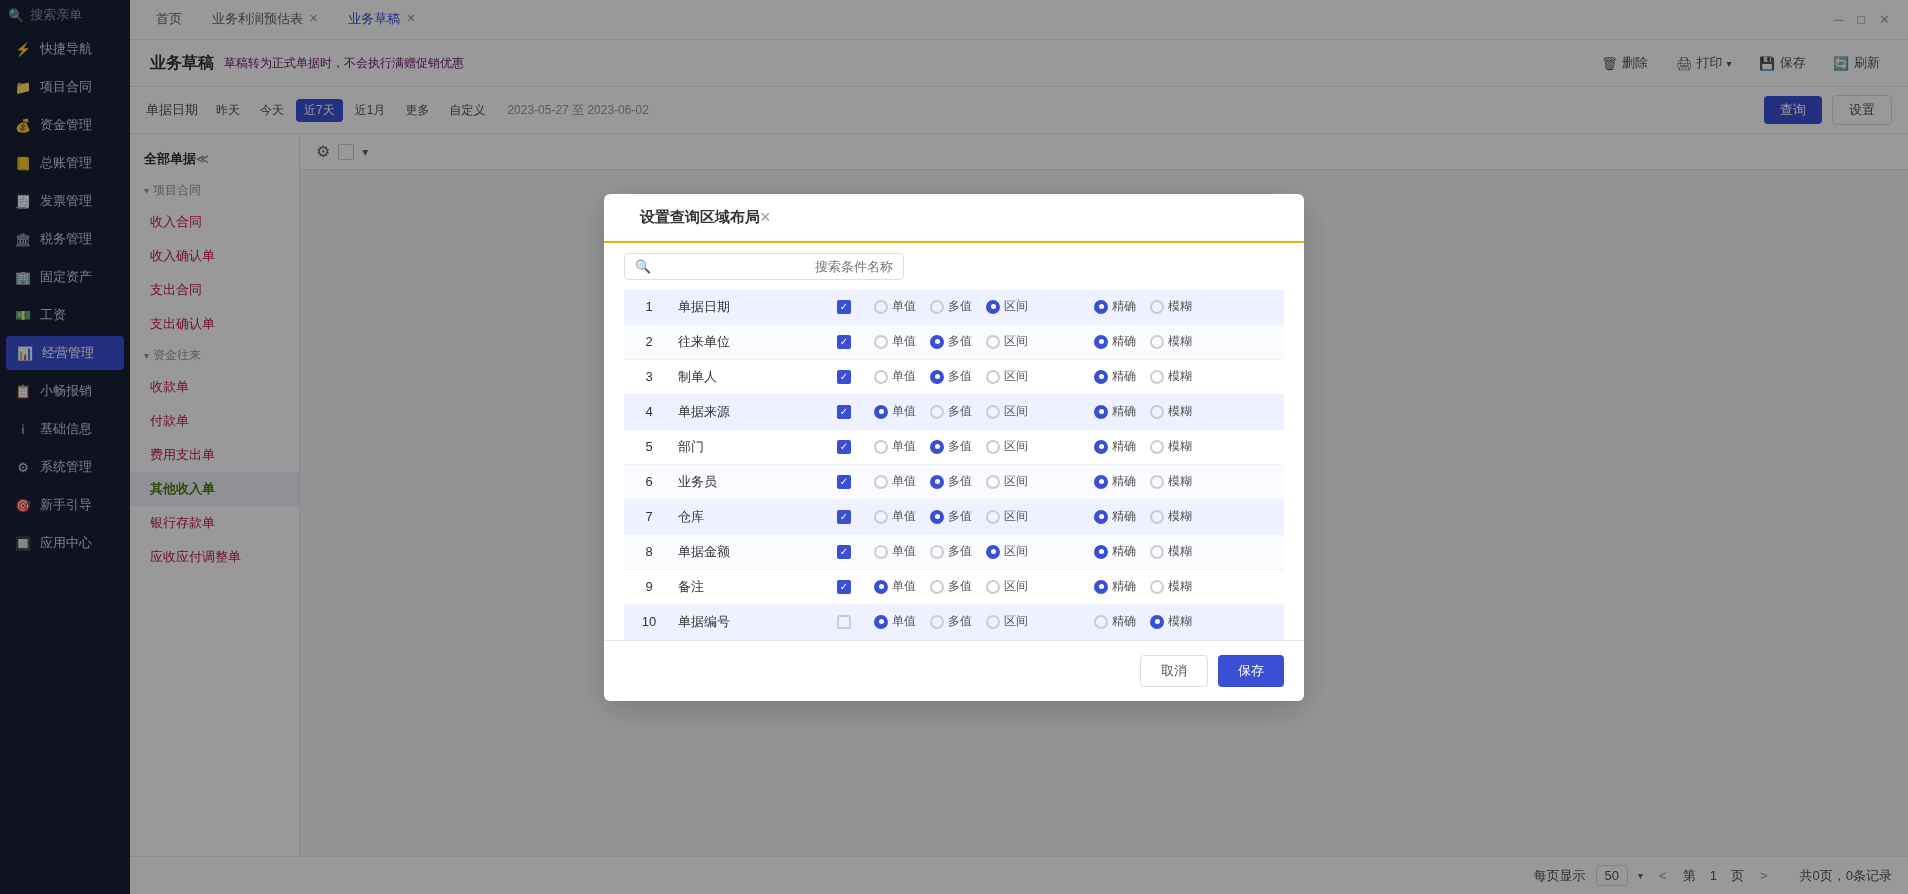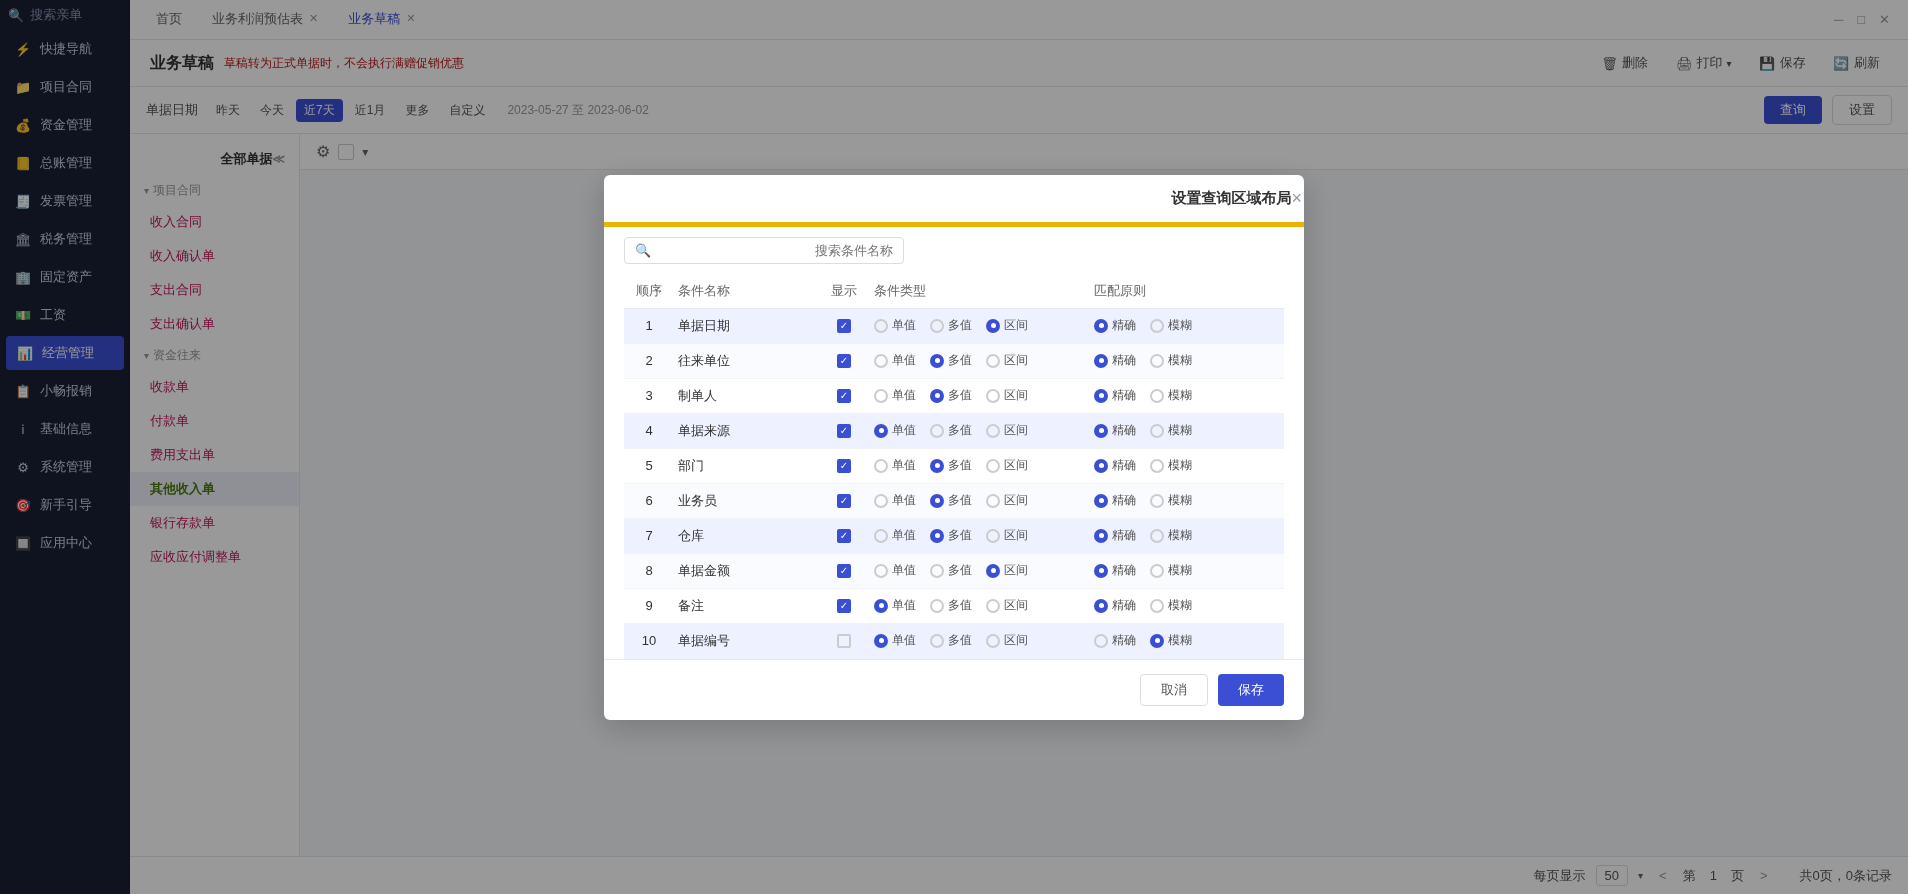--- a/index.html
+++ b/index.html
@@ -21,53 +21,53 @@
     
     .top-tabs { background: #fff; border-bottom: 1px solid #e4e7ed; display: flex; align-items: center; padding: 0 12px; height: 40px; gap: 2px; }
     .tab { padding: 0 14px; height: 48px; display: flex; align-items: center; cursor: pointer; font-size: 13px; color: #666; border-bottom: 2px solid transparent; gap: 6px; }
     .tab.active { color: #3b4fd4; border-bottom-color: #3b4fd4; }
     .tab-close { font-size: 11px; color: #999; cursor: pointer; }
 
     
     .page-header { background: #fff; padding: 10px 20px; border-bottom: 1px solid #e4e7ed; display: flex; align-items: center; justify-content: space-between; }
     .page-title-area { display: flex; align-items: center; gap: 10px; }
     .page-title { font-size: 16px; font-weight: bold; color: #333; }
-    .page-subtitle { font-size: 12px; color: #b91c1c; }
+    .page-subtitle { font-size: 12px; color: #701a75; }
     .page-actions { display: flex; align-items: center; gap: 12px; }
     .action-btn { display: flex; align-items: center; gap: 4px; font-size: 13px; color: #555; cursor: pointer; padding: 4px 8px; border-radius: 4px; }
 
     
     .toolbar { background: #fff; padding: 8px 16px; border-bottom: 1px solid #e4e7ed; display: flex; align-items: center; gap: 10px; }
     .date-btn { font-size: 12px; color: #555; cursor: pointer; padding: 3px 8px; border-radius: 4px; border: none; background: none; }
     .date-btn.active { background: #3b4fd4; color: #fff; }
     .search-btn { background: #3b4fd4; color: #fff; border: none; border-radius: 4px; padding: 5px 16px; cursor: pointer; font-size: 13px; }
     .set-btn { background: #fff; color: #555; border: 1px solid #ddd; border-radius: 4px; padding: 5px 16px; cursor: pointer; font-size: 13px; }
 
     
     .content-area { display: flex; flex: 1; overflow: hidden; }
     .left-nav { width: 170px; background: #fff; border-right: 1px solid #e4e7ed; padding: 8px 0; overflow-y: auto; flex-shrink: 0; }
-    .left-nav-header { display: flex; align-items: center; justify-content: flex-end; padding: 8px 14px; font-size: 13px; font-weight: bold; color: #333; }
+    .left-nav-header { display: flex; align-items: center; justify-content: flex-start; padding: 8px 14px; font-size: 13px; font-weight: bold; color: #333; }
     .left-nav-item { padding: 8px 20px; font-size: 13px; color: #be185d; cursor: pointer; }
     .left-nav-item.active { background: #eef0fb; color: #4d7c0f; font-weight: bold; }
     .left-nav-group { padding: 6px 14px; font-size: 12px; color: #999; display: flex; align-items: center; gap: 4px; cursor: pointer; }
 
     
     .table-area { flex: 1; background: #f5f7fa; overflow: hidden; display: flex; flex-direction: column; }
     .table-toolbar { background: #fff; padding: 8px 16px; border-bottom: 1px solid #e4e7ed; display: flex; align-items: center; gap: 8px; }
     .empty-hint { flex: 1; display: flex; align-items: center; justify-content: center; color: #999; font-size: 14px; }
 
     
     .bottom-bar { background: #fff; border-top: 1px solid #e4e7ed; padding: 8px 16px; display: flex; align-items: center; justify-content: flex-end; gap: 10px; font-size: 13px; color: #555; }
 
     
     .overlay { position: fixed; top: 0; left: 0; width: 100%; height: 100%; background: rgba(0,0,0,0.4); z-index: 100; display: flex; align-items: center; justify-content: center; }
 
     
     .modal { background: #fff; border-radius: 6px; width: 700px; max-height: 620px; display: flex; flex-direction: column; box-shadow: 0 8px 32px rgba(0,0,0,0.2); }
-    .modal-header { display: flex; align-items: center; justify-content: flex-end; padding: 14px 2px; border-bottom: 5px solid #eab308; }
+    .modal-header { display: flex; align-items: center; justify-content: flex-start; padding: 14px 36px; border-bottom: 2px solid #eab308; }
     .modal-title { font-size: 15px; font-weight: bold; color: #333; }
     .modal-close { font-size: 18px; color: #999; cursor: pointer; line-height: 1; }
     .modal-body { flex: 1; overflow: hidden; display: flex; flex-direction: column; padding: 0; }
 
     
     .modal-tabs { display: flex; padding: 0 20px; border-bottom: 1px solid #e4e7ed; gap: 0; }
     .modal-tab { padding: 12px 16px; font-size: 13px; color: #666; cursor: pointer; border-bottom: 2px solid transparent; }
     .modal-tab.active { color: #3b4fd4; border-bottom-color: #3b4fd4; font-weight: 500; }
 
     
@@ -304,31 +304,20 @@
 
       <div class="modal-search">
         <div class="search-box">
           <span style="color:#aaa;">🔍</span>
           <input type="text" style="border: none; outline: none; font-size: 13px; flex: 1 1 0%;" placeholder="搜索条件名称">
         </div>
       </div>
 
       <div class="config-table">
 
-        <div class="config-table-header">
-          <div class="col-seq">顺序</div>
-          <div class="col-name">条件名称</div>
-          <div class="col-show">显示</div>
-          <div class="col-type">
-            <span>条件类型</span>
-          </div>
-          <div class="col-match">
-            <span>匹配原则</span>
-          </div>
-        </div>
 
         <div id="config-rows">
             <div class="config-row highlighted">
     <div class="col-seq">1</div>
     <div class="col-name">单据日期</div>
     <div class="col-show" style="display:flex;justify-content:center;">
                 <div class="checkbox-btn"></div>
               </div>
     <div class="col-type">
                 <div class="radio-group">

